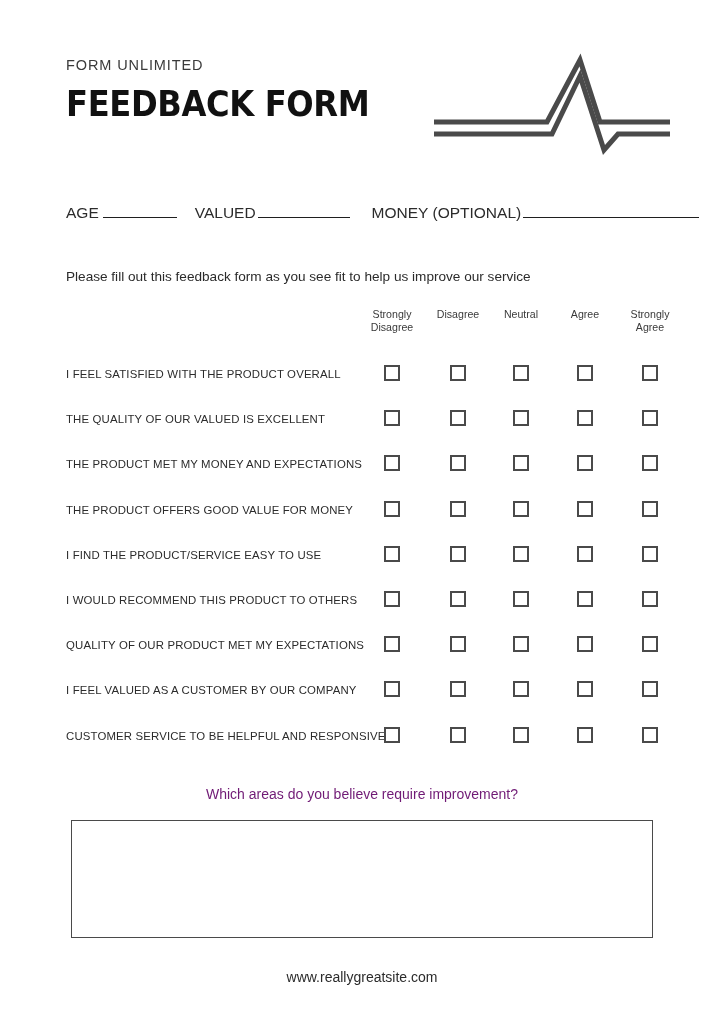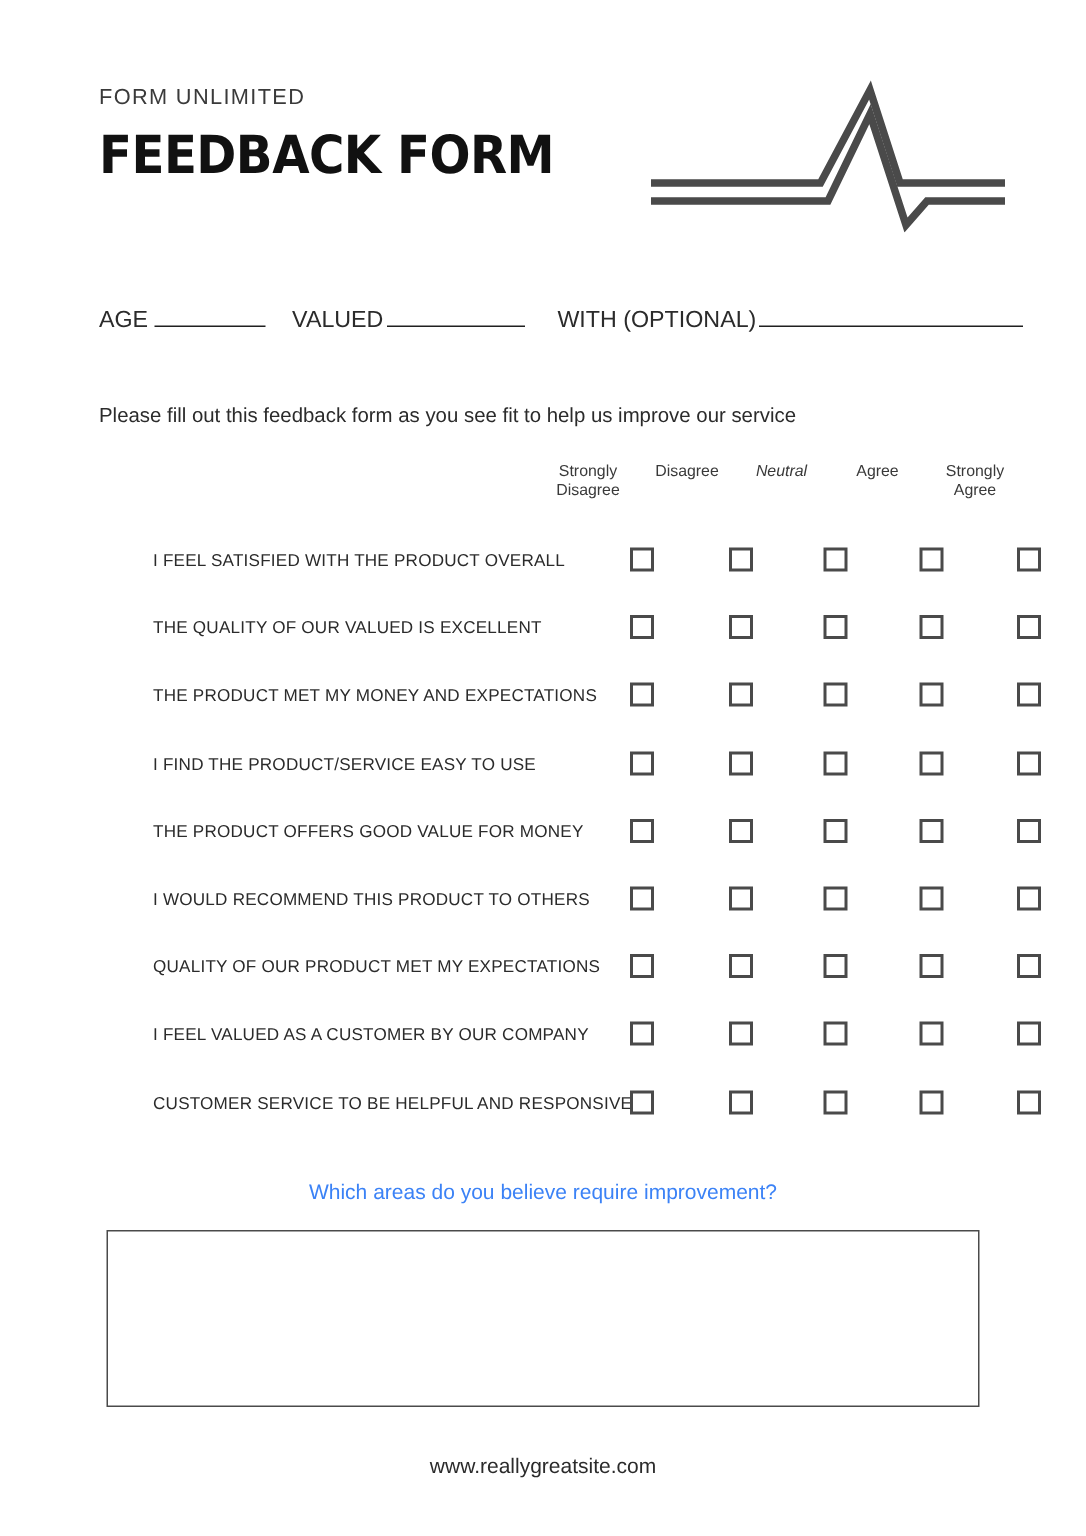--- a/index.html
+++ b/index.html
@@ -118,21 +118,20 @@
     font-size: 10.6px;
     color: #3a3a3a;
     line-height: 13px;
   }
   .col-head span { display: block; }
 
   .rows { position: relative; margin-top: 10px; }
   .row {
     position: relative;
     height: 45.2px;
-    margin-left: 36px;
   }
   .row-label {
     position: absolute;
     left: 0;
     top: 6px;
     font-size: 11.4px;
     letter-spacing: 0.15px;
     color: #2b2b2b;
     white-space: nowrap;
   }
@@ -147,21 +146,21 @@
   }
 
   
   .open-question {
     position: absolute;
     left: 0;
     right: 0;
     top: 786px;
     text-align: center;
     font-size: 14px;
-    color: #3b82f6;
+    color: #701a75;
   }
   .answer-box {
     position: absolute;
     left: 71px;
     top: 820px;
     width: 582px;
     height: 118px;
     box-sizing: border-box;
     border: 1.8px solid #4a4a4a;
     background: #ffffff;
@@ -194,36 +193,36 @@
       <polyline points="2,84 98,84 120,84 148,26 172,100 186,84 238,84" fill="none" stroke="#4a4a4a" stroke-width="5" stroke-linejoin="miter" stroke-linecap="butt"></polyline>
     </svg>
   </div>
 
   <div class="id-row">
     <span class="id-field">
       <span class="id-label">AGE</span><span class="id-line line-age"></span>
     </span><span class="gap-1"></span><span class="id-field">
       <span class="id-label">VALUED</span><span class="id-line line-gender"></span>
     </span><span class="gap-2"></span><span class="id-field">
-      <span class="id-label">WITH (OPTIONAL)</span><span class="id-line line-name"></span>
+      <span class="id-label">MONEY (OPTIONAL)</span><span class="id-line line-name"></span>
     </span>
   </div>
 
   <div class="instruction">Please fill out this feedback form as you see fit to help us improve our service</div>
 
   <div class="likert">
     <div class="likert-head" id="likert-head">
         <div class="col-head" style="left: 286px;">
           <span>Strongly</span>
           <span>Disagree</span>
         </div>
         <div class="col-head" style="left: 352px;">
           <span>Disagree</span>
         </div>
-        <div class="col-head" style="left: 415px; font-style: italic;">
+        <div class="col-head" style="left: 415px;">
           <span>Neutral</span>
         </div>
         <div class="col-head" style="left: 479px;">
           <span>Agree</span>
         </div>
         <div class="col-head" style="left: 544px;">
           <span>Strongly</span>
           <span>Agree</span>
         </div>
       </div>
@@ -246,29 +245,29 @@
         </div>
         <div class="row">
           <div class="row-label">THE PRODUCT MET MY MONEY AND EXPECTATIONS</div>
           <div class="cbx" style="left: 318px;"></div>
           <div class="cbx" style="left: 384px;"></div>
           <div class="cbx" style="left: 447px;"></div>
           <div class="cbx" style="left: 511px;"></div>
           <div class="cbx" style="left: 576px;"></div>
         </div>
         <div class="row">
+          <div class="row-label">THE PRODUCT OFFERS GOOD VALUE FOR MONEY</div>
+          <div class="cbx" style="left: 318px;"></div>
+          <div class="cbx" style="left: 384px;"></div>
+          <div class="cbx" style="left: 447px;"></div>
+          <div class="cbx" style="left: 511px;"></div>
+          <div class="cbx" style="left: 576px;"></div>
+        </div>
+        <div class="row">
           <div class="row-label">I FIND THE PRODUCT/SERVICE EASY TO USE</div>
-          <div class="cbx" style="left: 318px;"></div>
-          <div class="cbx" style="left: 384px;"></div>
-          <div class="cbx" style="left: 447px;"></div>
-          <div class="cbx" style="left: 511px;"></div>
-          <div class="cbx" style="left: 576px;"></div>
-        </div>
-        <div class="row">
-          <div class="row-label">THE PRODUCT OFFERS GOOD VALUE FOR MONEY</div>
           <div class="cbx" style="left: 318px;"></div>
           <div class="cbx" style="left: 384px;"></div>
           <div class="cbx" style="left: 447px;"></div>
           <div class="cbx" style="left: 511px;"></div>
           <div class="cbx" style="left: 576px;"></div>
         </div>
         <div class="row">
           <div class="row-label">I WOULD RECOMMEND THIS PRODUCT TO OTHERS</div>
           <div class="cbx" style="left: 318px;"></div>
           <div class="cbx" style="left: 384px;"></div>

